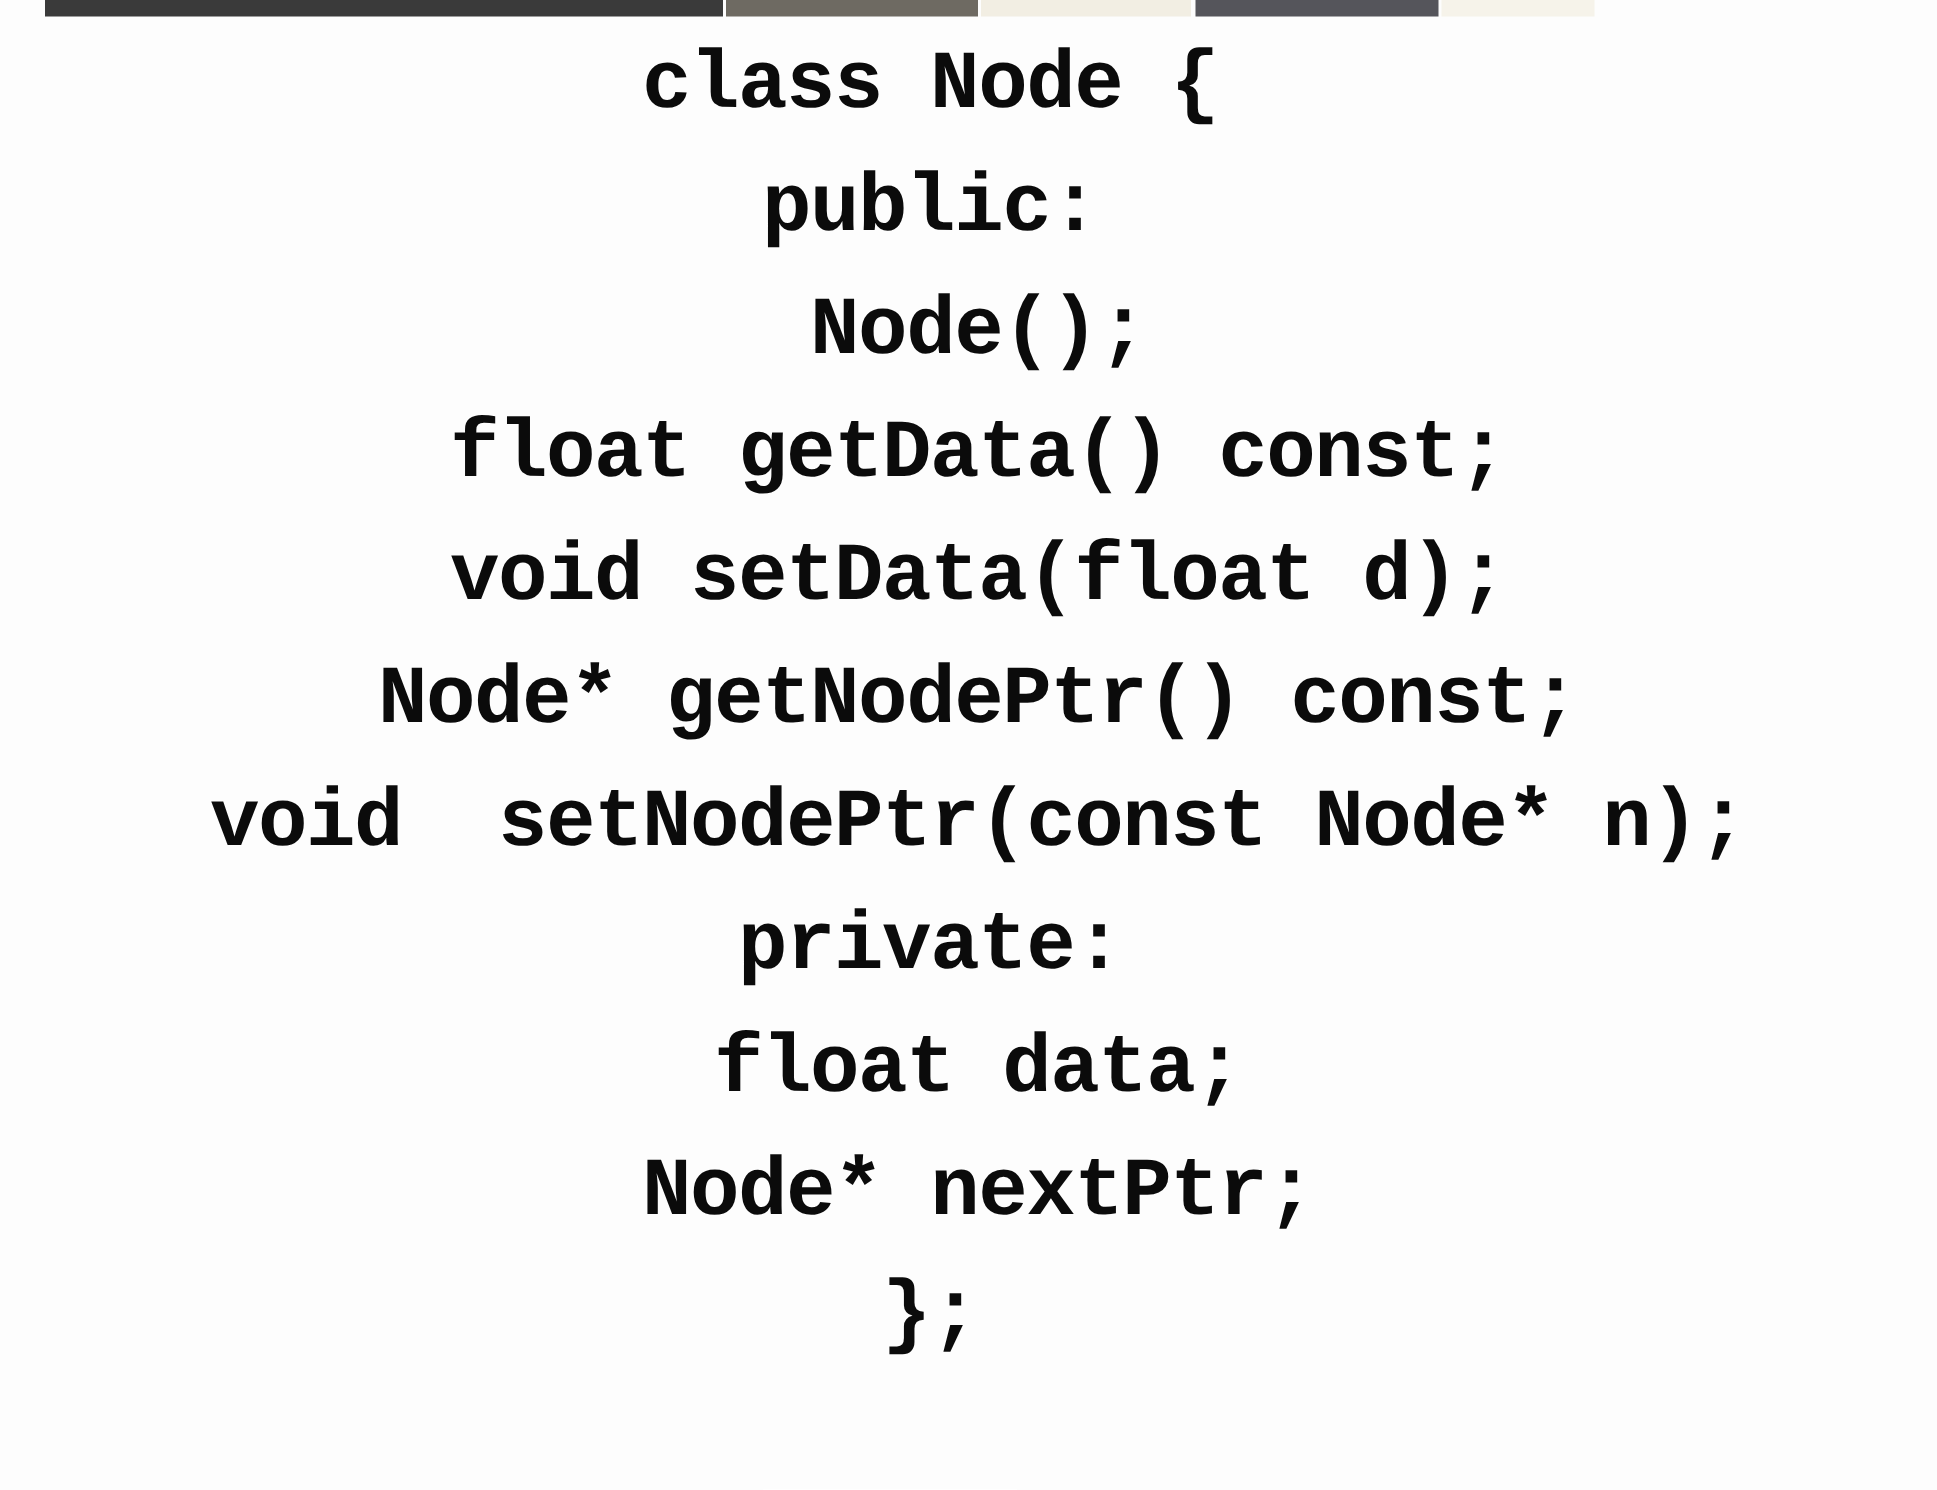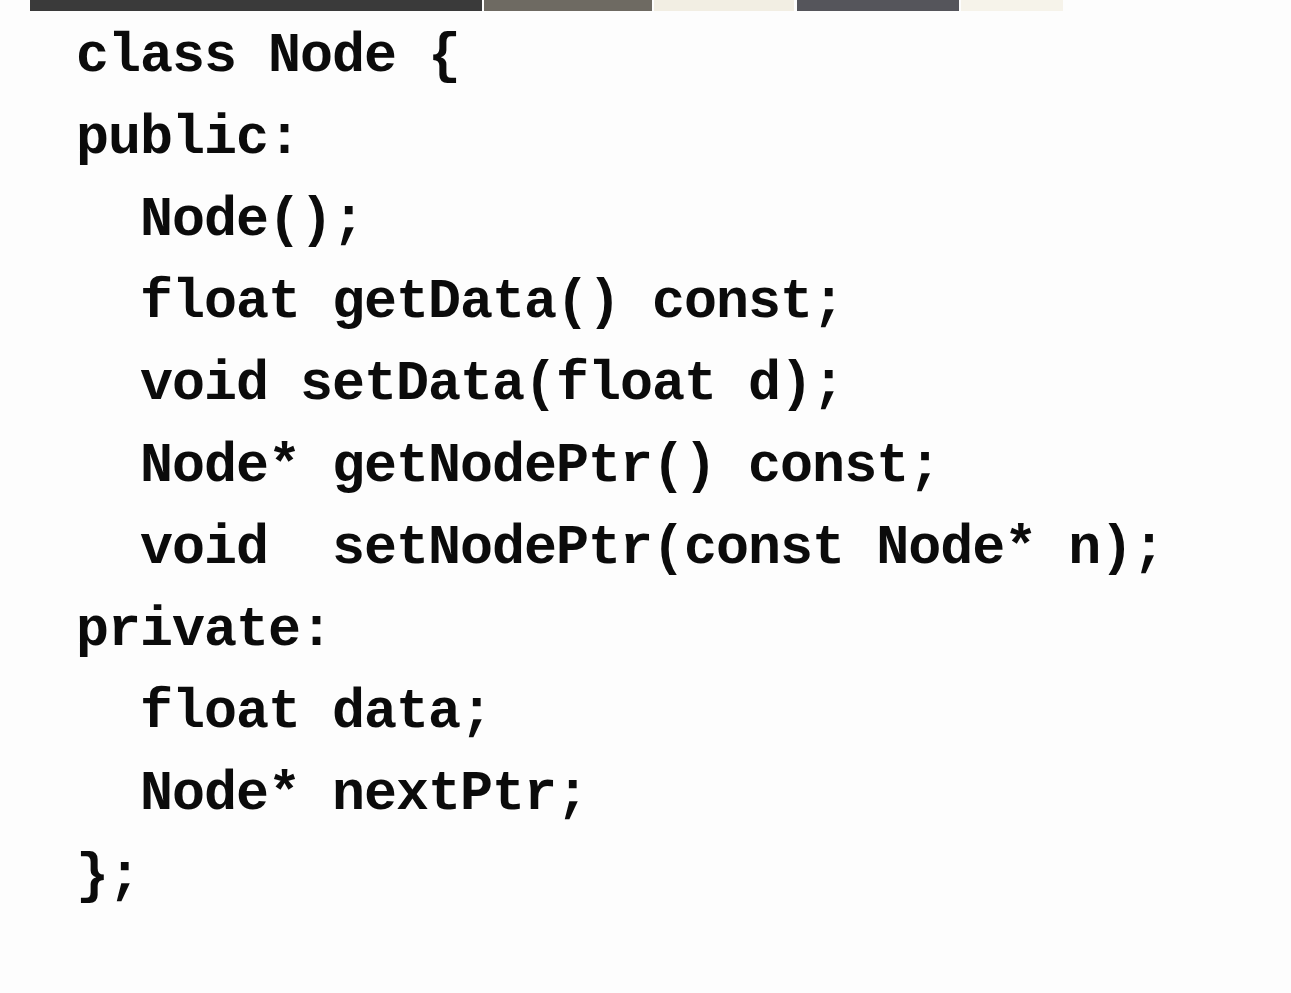--- a/index.html
+++ b/index.html
@@ -7,20 +7,21 @@
     padding: 0;
     background: #ffffff;
   }
   .screen {
     position: relative;
     width: 1291px;
     height: 993px;
     background: #fdfdfd;
     overflow: hidden;
     font-family: "Liberation Mono", "DejaVu Sans Mono", monospace;
+    text-align: center;
   }
   .top-strip {
     position: absolute;
     top: 0;
     left: 0;
     width: 100%;
     height: 12px;
   }
   .top-strip .bar {
     position: absolute;

